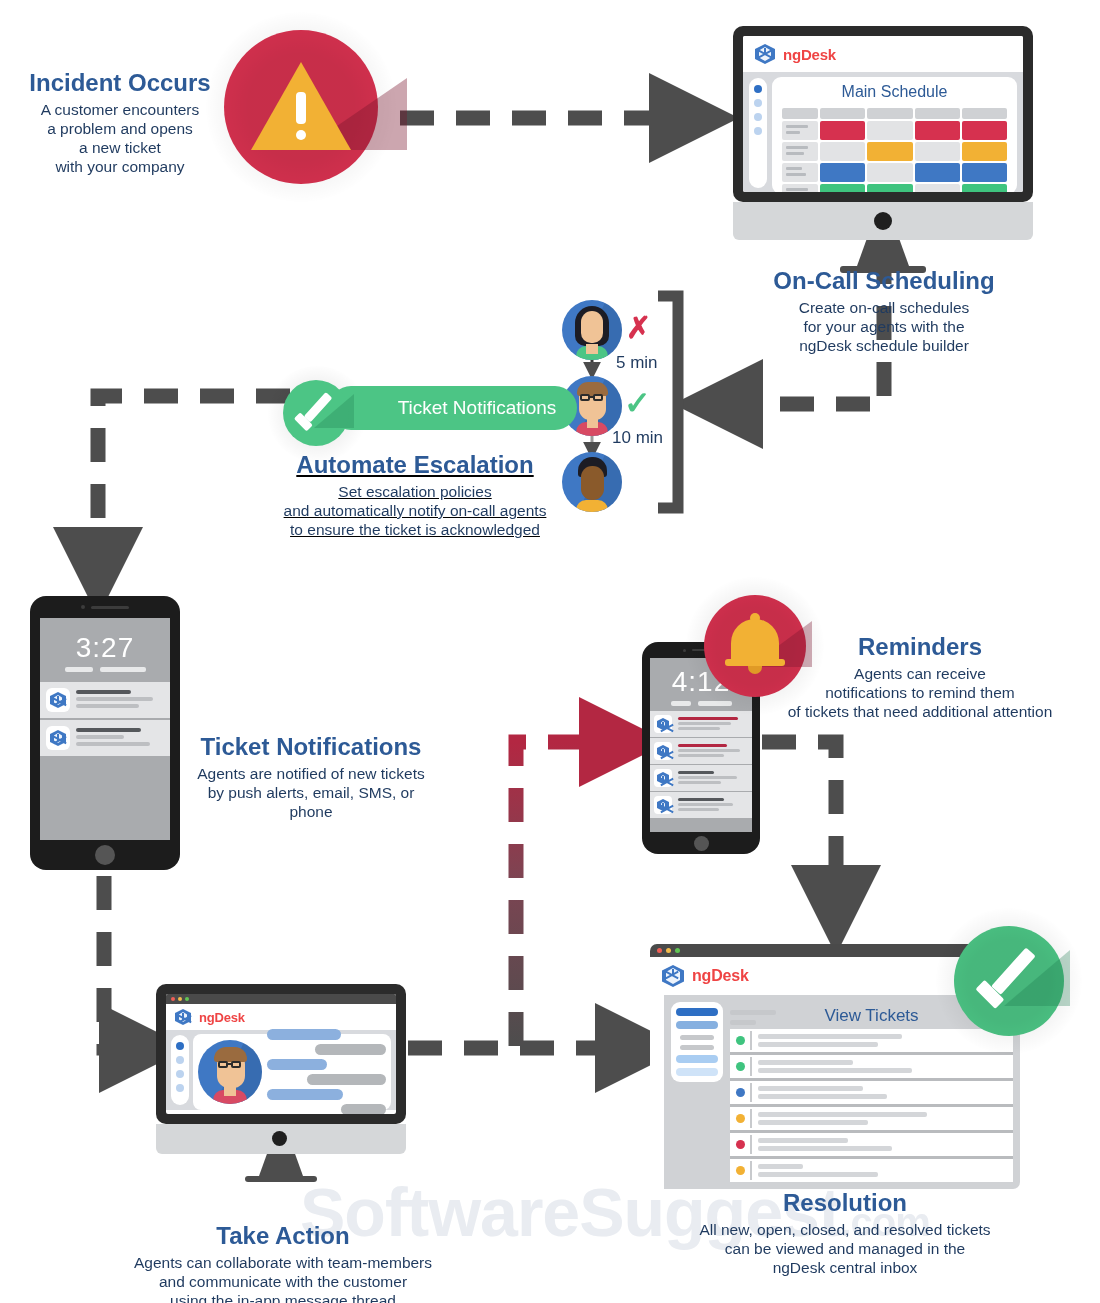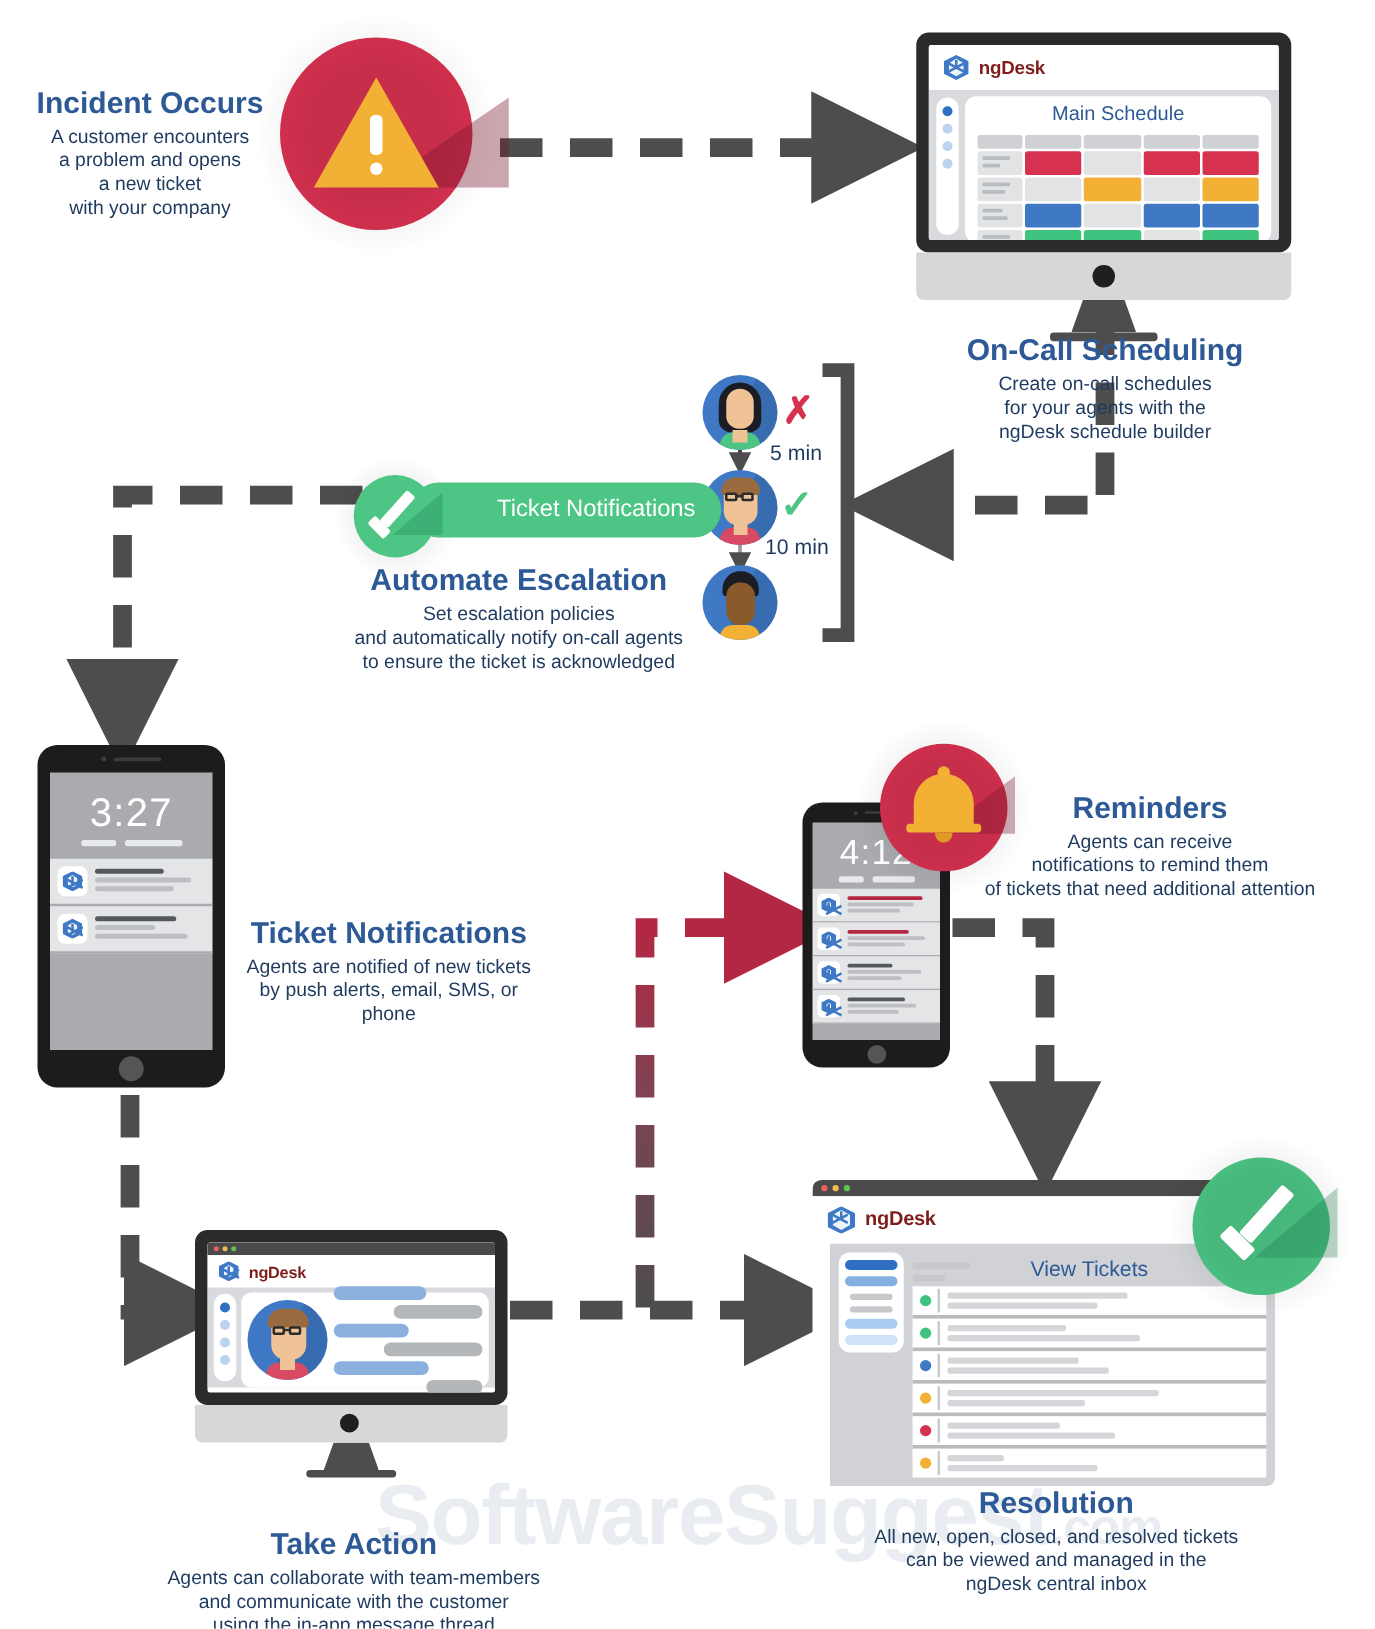--- a/index.html
+++ b/index.html
@@ -77,21 +77,21 @@
   
   .ng-head{display:flex;align-items:center;gap:7px;background:#fff;padding:7px 11px;box-sizing:border-box;}
   .ng-logo{width:22px;height:22px;border-radius:4px;background:#fff;position:relative;flex:none;}
   .ng-logo .hex{position:absolute;inset:1px;background:#3f78c4;
     clip-path:polygon(50% 0%,100% 25%,100% 75%,50% 100%,0% 75%,0% 25%);}
   .ng-logo .inner{position:absolute;left:5px;top:4px;right:5px;bottom:4px;background:#eef4fc;
     clip-path:polygon(50% 0%,100% 25%,100% 75%,50% 100%,0% 75%,0% 25%);}
   .ng-logo .y{position:absolute;left:50%;top:5px;width:2px;height:7px;background:#3f78c4;transform:translateX(-50%);}
   .ng-logo .y2{position:absolute;left:4px;top:10px;width:14px;height:2px;background:#3f78c4;transform:rotate(28deg);}
   .ng-logo .y3{position:absolute;left:4px;top:10px;width:14px;height:2px;background:#3f78c4;transform:rotate(-28deg);}
-  .ng-name{color:#7f1d1d;font-weight:bold;font-size:15px;letter-spacing:-.2px;}
+  .ng-name{color:#ef4444;font-weight:bold;font-size:15px;letter-spacing:-.2px;}
 
   
   .rail{background:#fff;border-radius:12px;width:18px;display:flex;flex-direction:column;align-items:center;gap:6px;padding:7px 0;}
   .rail i{width:8px;height:8px;border-radius:50%;background:#bcd3ef;display:block;}
   .rail i.on{background:#2e6fc4;}
 
   
   #sched-monitor{left:733px;top:26px;width:300px;}
   #sched-monitor .mon-bezel{width:300px;height:176px;}
   #sched-monitor .body{display:flex;height:calc(100% - 34px);background:#d8dade;}
@@ -121,21 +121,21 @@
   .bub.them{background:#b4b7ba;margin-left:auto;}
   .bub:after{content:"";position:absolute;bottom:-4px;left:6px;border-left:5px solid transparent;border-right:0 solid transparent;border-top:5px solid inherit;}
 
   
   .phone{position:absolute;z-index:5;background:#1c1c1c;border-radius:16px;}
   .phone .scr{background:#a9abae;overflow:hidden;position:relative;}
   .phone .hbtn{width:20px;height:20px;border-radius:50%;background:#555;margin:0 auto;}
   .phone .spk{display:flex;align-items:center;justify-content:center;gap:6px;}
   .phone .spk .cam{width:4px;height:4px;border-radius:50%;background:#3c3c3c;}
   .phone .spk .bar{width:38px;height:3px;border-radius:2px;background:#3c3c3c;}
-  .clocktxt{color:#fff;font-size:32px;text-align:center;font-weight:300;letter-spacing:1px;}
+  .clocktxt{color:#fff;font-size:28px;text-align:center;font-weight:300;letter-spacing:1px;}
   .clockunder{display:flex;justify-content:center;gap:7px;margin-top:3px;}
   .clockunder span{height:5px;background:#e8e9ea;border-radius:2px;display:block;}
   .notif{background:#e4e5e7;display:flex;gap:6px;padding:6px;box-sizing:border-box;border-bottom:2px solid #a9abae;}
   .notif .ico{width:24px;height:24px;border-radius:6px;background:#fff;position:relative;flex:none;display:flex;align-items:center;justify-content:center;}
   .notif .lines{flex:1;display:flex;flex-direction:column;gap:3px;padding-top:2px;}
   .notif .lines span{height:4px;border-radius:2px;background:#bdbfc2;display:block;}
   .notif .lines span.t{background:#55585c;}
   .notif .lines span.r{background:#b32742;}
 
   
@@ -345,21 +345,21 @@
   <div style="position:absolute;left:624px;top:384px;color:#4cc585;font-size:32px;font-weight:bold;z-index:6;">✓</div>
   <div style="position:absolute;left:612px;top:428px;color:#1f3a5f;font-size:17px;z-index:6;">10 min</div>
 
   <div class="avatar" style="position:absolute;left:562px;top:452px;width:60px;height:60px;z-index:6;">
     <div style="position:absolute;left:30px;top:6px;width:40px;height:58px;background:rgba(30,70,120,.25);transform:rotate(25deg);"></div>
     <div style="position:absolute;left:16px;top:5px;width:29px;height:20px;background:#1c1c24;border-radius:14px 14px 3px 3px;"></div>
     <div style="position:absolute;left:19px;top:14px;width:23px;height:34px;background:#8a5a2b;border-radius:11px 11px 11px 11px;"></div>
     <div style="position:absolute;left:14px;top:48px;width:32px;height:12px;background:#f2b134;border-radius:10px 10px 0 0;"></div>
   </div>
 
-  <div class="caption" style="left:280px;top:450px;width:270px;">
+  <div class="caption" style="left:280px;top:450px;width:270px;text-decoration:underline;">
     <div class="title">Automate Escalation</div>
     <div class="body">
       <div>Set escalation policies</div>
       <div>and automatically notify on-call agents</div>
       <div>to ensure the ticket is acknowledged</div>
     </div>
   </div>
 
   <div class="phone" style="left:30px;top:596px;width:150px;height:274px;padding:0;">
     <div class="spk" style="height:22px;">

